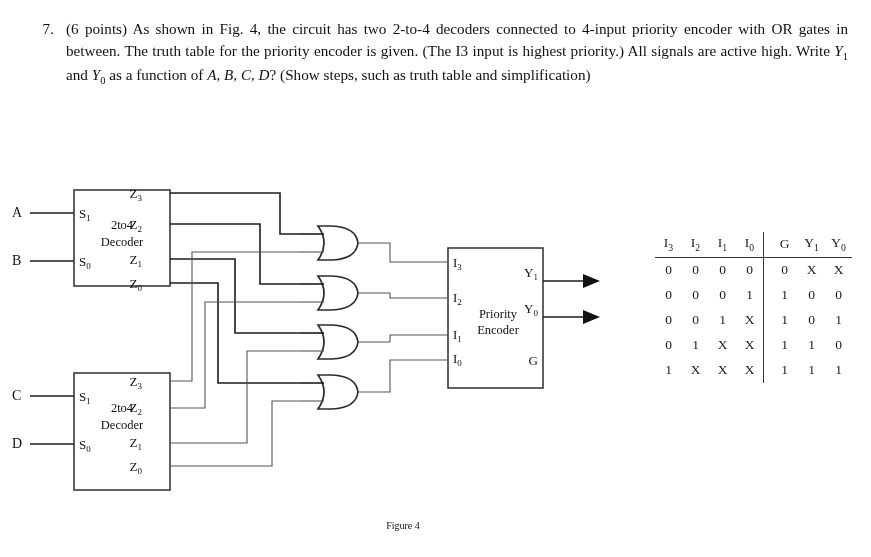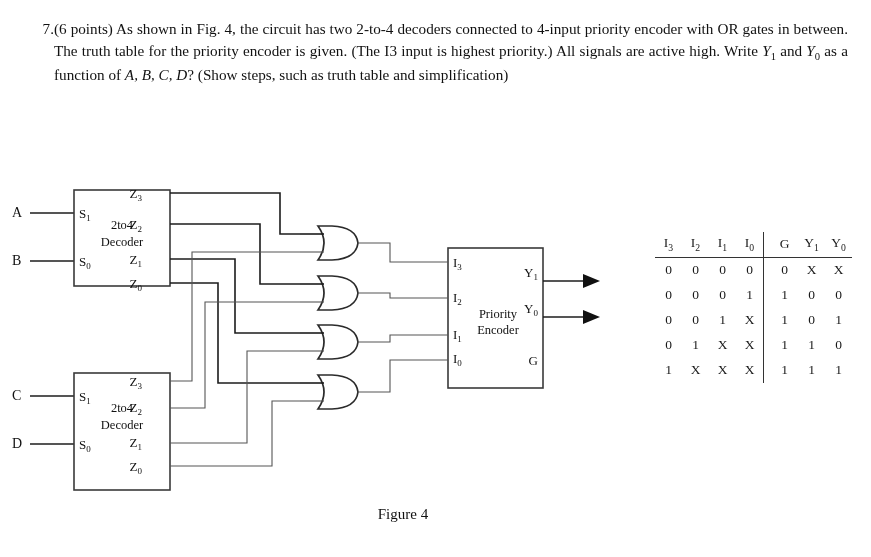--- a/index.html
+++ b/index.html
@@ -26,21 +26,21 @@
     line-height: 1.42;
   }
   #question .qnum {
     position: absolute;
     left: 0;
     top: 0;
     width: 26px;
     text-align: right;
   }
   #question .qbody {
-    margin-left: 26px;
+    margin-left: 38px;
     text-align: justify;
   }
   .it { font-style: italic; }
   .sub {
     font-size: 0.7em;
     vertical-align: sub;
     font-style: normal;
   }
 
   
@@ -122,24 +122,24 @@
   }
   #truth-table .hsub {
     font-size: 0.72em;
     vertical-align: sub;
   }
 
   
   #caption {
     position: absolute;
     left: 0;
-    top: 506px;
+    top: 520px;
     width: 871px;
     text-align: center;
-    font-size: 15px;
+    font-size: 10px;
   }
   #caption .cap-inner {
     display: inline-block;
     margin-left: -65px;
   }
 </style>
 </head>
 <body>
 
 <div id="question">

